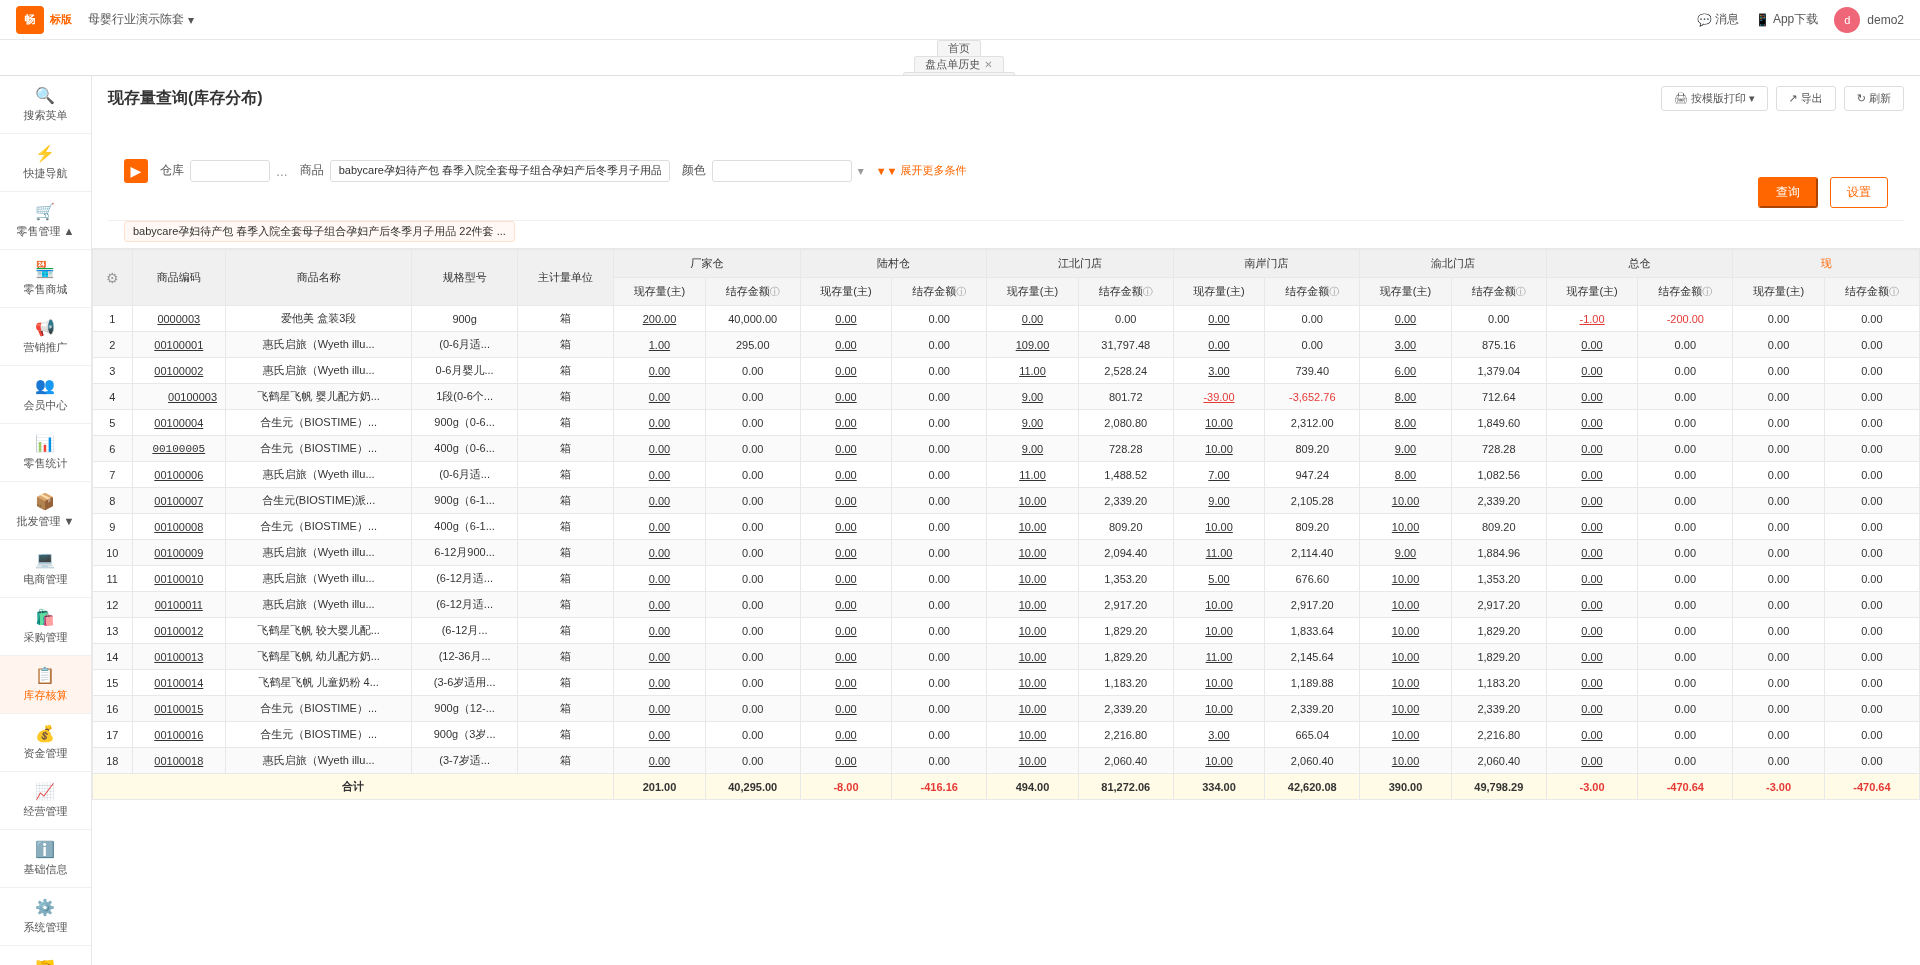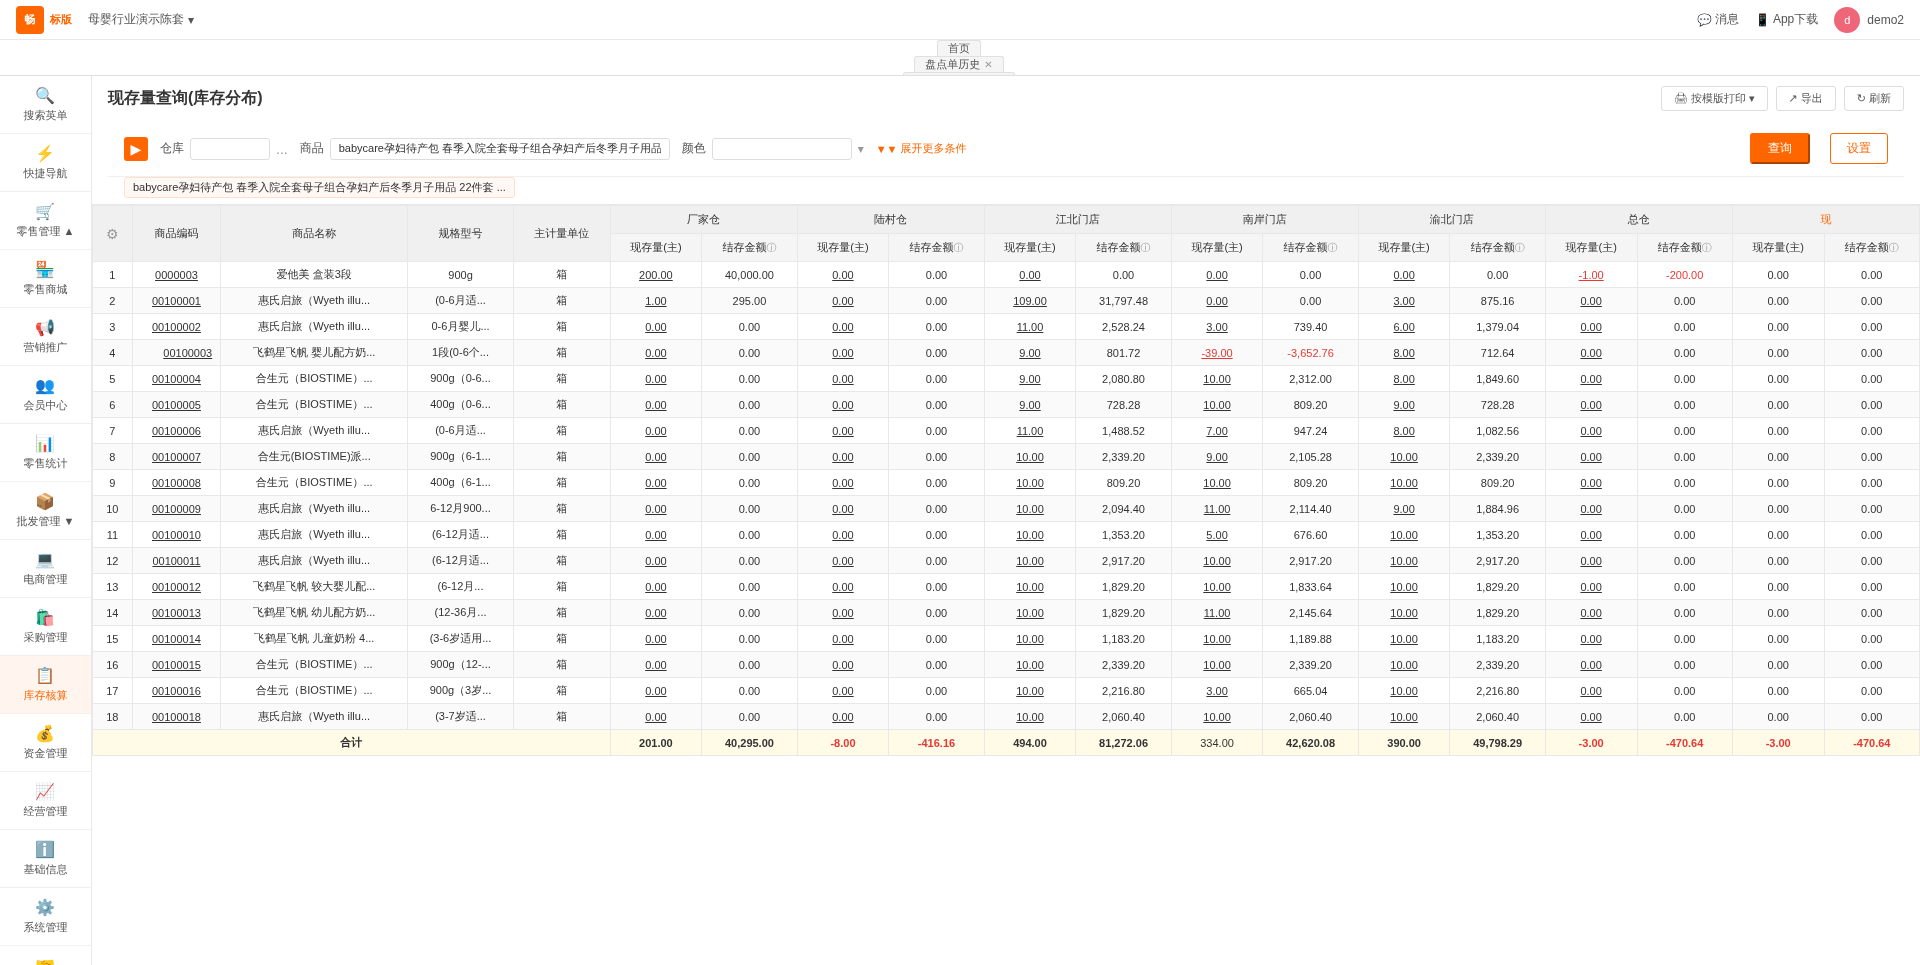--- a/index.html
+++ b/index.html
@@ -408,21 +408,21 @@
           </div>
           <div class="filter-group">
             <span class="filter-label">颜色</span>
             <input class="filter-input" style="width: 140px;">
             <span style="color:#999;cursor:pointer;">▾</span>
           </div>
           <div class="expand-more">
             <span>▼▼</span>
             <span>展开更多条件</span>
           </div>
-          <div style="margin-left:auto; display:flex; gap:20px;">
+          <div style="margin-left:auto; display:flex; gap:12px;margin-top:44px;">
             <button class="btn-orange">查询</button>
             <button class="btn-white-orange">设置</button>
           </div>
         </div>
       </div>
 
       <div style="padding: 0 16px 6px; font-size:11px; color:#555; display:flex; align-items:center; gap:6px;">
         <span style="color:#333; background:#fff8f5; border:1px solid #ffe0cc; padding:2px 8px; border-radius:3px; max-width:500px; overflow:hidden; text-overflow:ellipsis; white-space:nowrap;">babycare孕妇待产包 春季入院全套母子组合孕妇产后冬季月子用品 22件套 ...</span>
       </div>
     </div>
@@ -564,21 +564,21 @@
               <td>2,312.00</td>
               <td style="text-decoration: underline; cursor: pointer;">8.00</td>
               <td>1,849.60</td>
               <td style="text-decoration: underline; cursor: pointer;">0.00</td>
               <td>0.00</td>
               <td>0.00</td>
               <td>0.00</td>
             </tr>
             <tr>
               <td>6</td>
-              <td style="text-decoration: underline; cursor: pointer;">00100005</td>
+              <td style="text-decoration: underline; cursor: pointer; font-family: Liberation Mono, monospace;">00100005</td>
               <td>合生元（BIOSTIME）...</td>
               <td>400g（0-6...</td>
               <td>箱</td>
               <td style="text-decoration: underline; cursor: pointer;">0.00</td>
               <td>0.00</td>
               <td style="text-decoration: underline; cursor: pointer;">0.00</td>
               <td>0.00</td>
               <td style="text-decoration: underline; cursor: pointer;">9.00</td>
               <td>728.28</td>
               <td style="text-decoration: underline; cursor: pointer;">10.00</td>
@@ -843,21 +843,21 @@
               <td>0.00</td>
             </tr>
             <tr class="summary-row">
               <td colspan="5" style="font-weight: bold;">合计</td>
               <td style="font-weight: bold;">201.00</td>
               <td style="font-weight: bold;">40,295.00</td>
               <td style="color: rgb(229, 57, 53); font-weight: bold; margin-top: 40px;">-8.00</td>
               <td style="color: rgb(229, 57, 53); font-weight: bold;">-416.16</td>
               <td style="font-weight: bold;">494.00</td>
               <td style="font-weight: bold;">81,272.06</td>
-              <td style="font-weight: normal;">334.00</td>
+              <td style="font-weight: bold;">334.00</td>
               <td style="font-weight: bold;">42,620.08</td>
               <td style="font-weight: bold;">390.00</td>
               <td style="font-weight: bold;">49,798.29</td>
               <td style="color: rgb(229, 57, 53); font-weight: bold;">-3.00</td>
               <td style="color: rgb(229, 57, 53); font-weight: bold;">-470.64</td>
               <td style="color: rgb(229, 57, 53); font-weight: bold;">-3.00</td>
               <td style="color: rgb(229, 57, 53); font-weight: bold;">-470.64</td>
             </tr>
           </tbody>
       </table>

